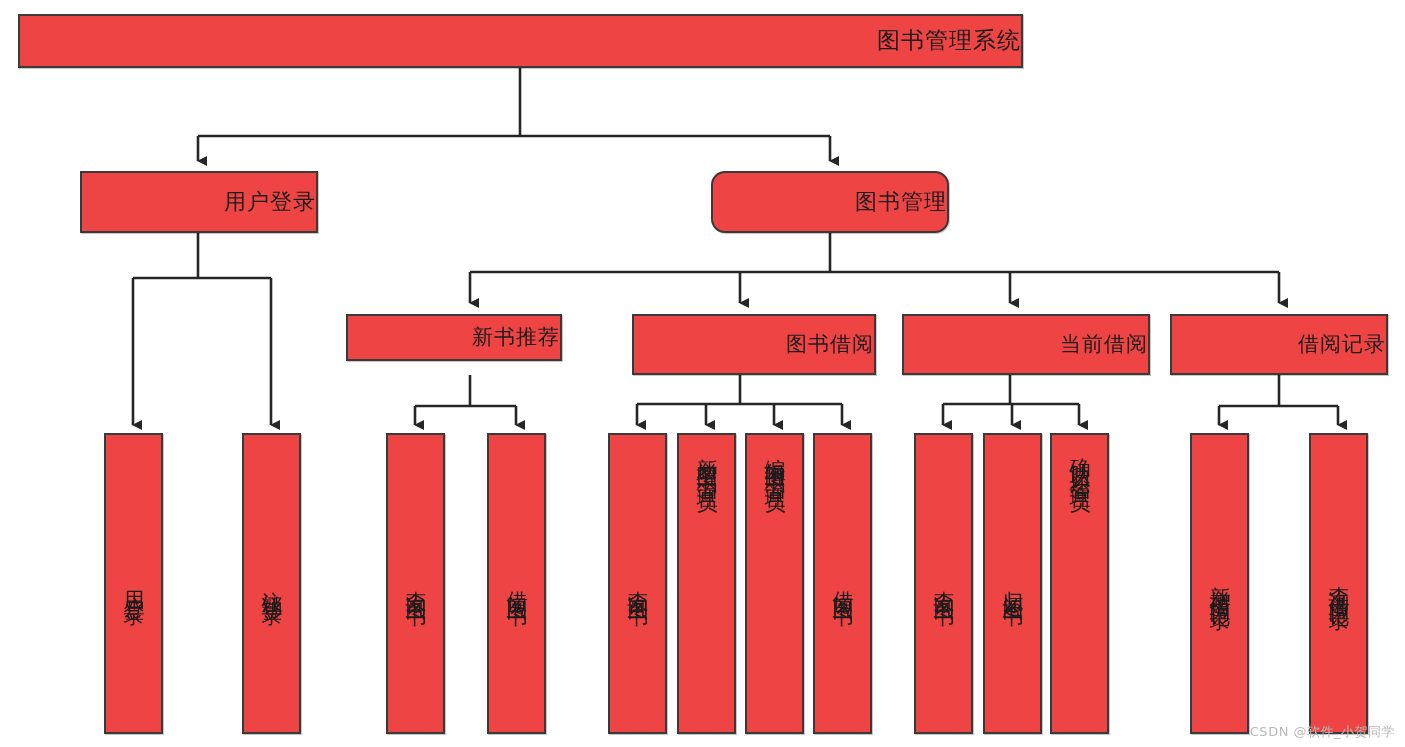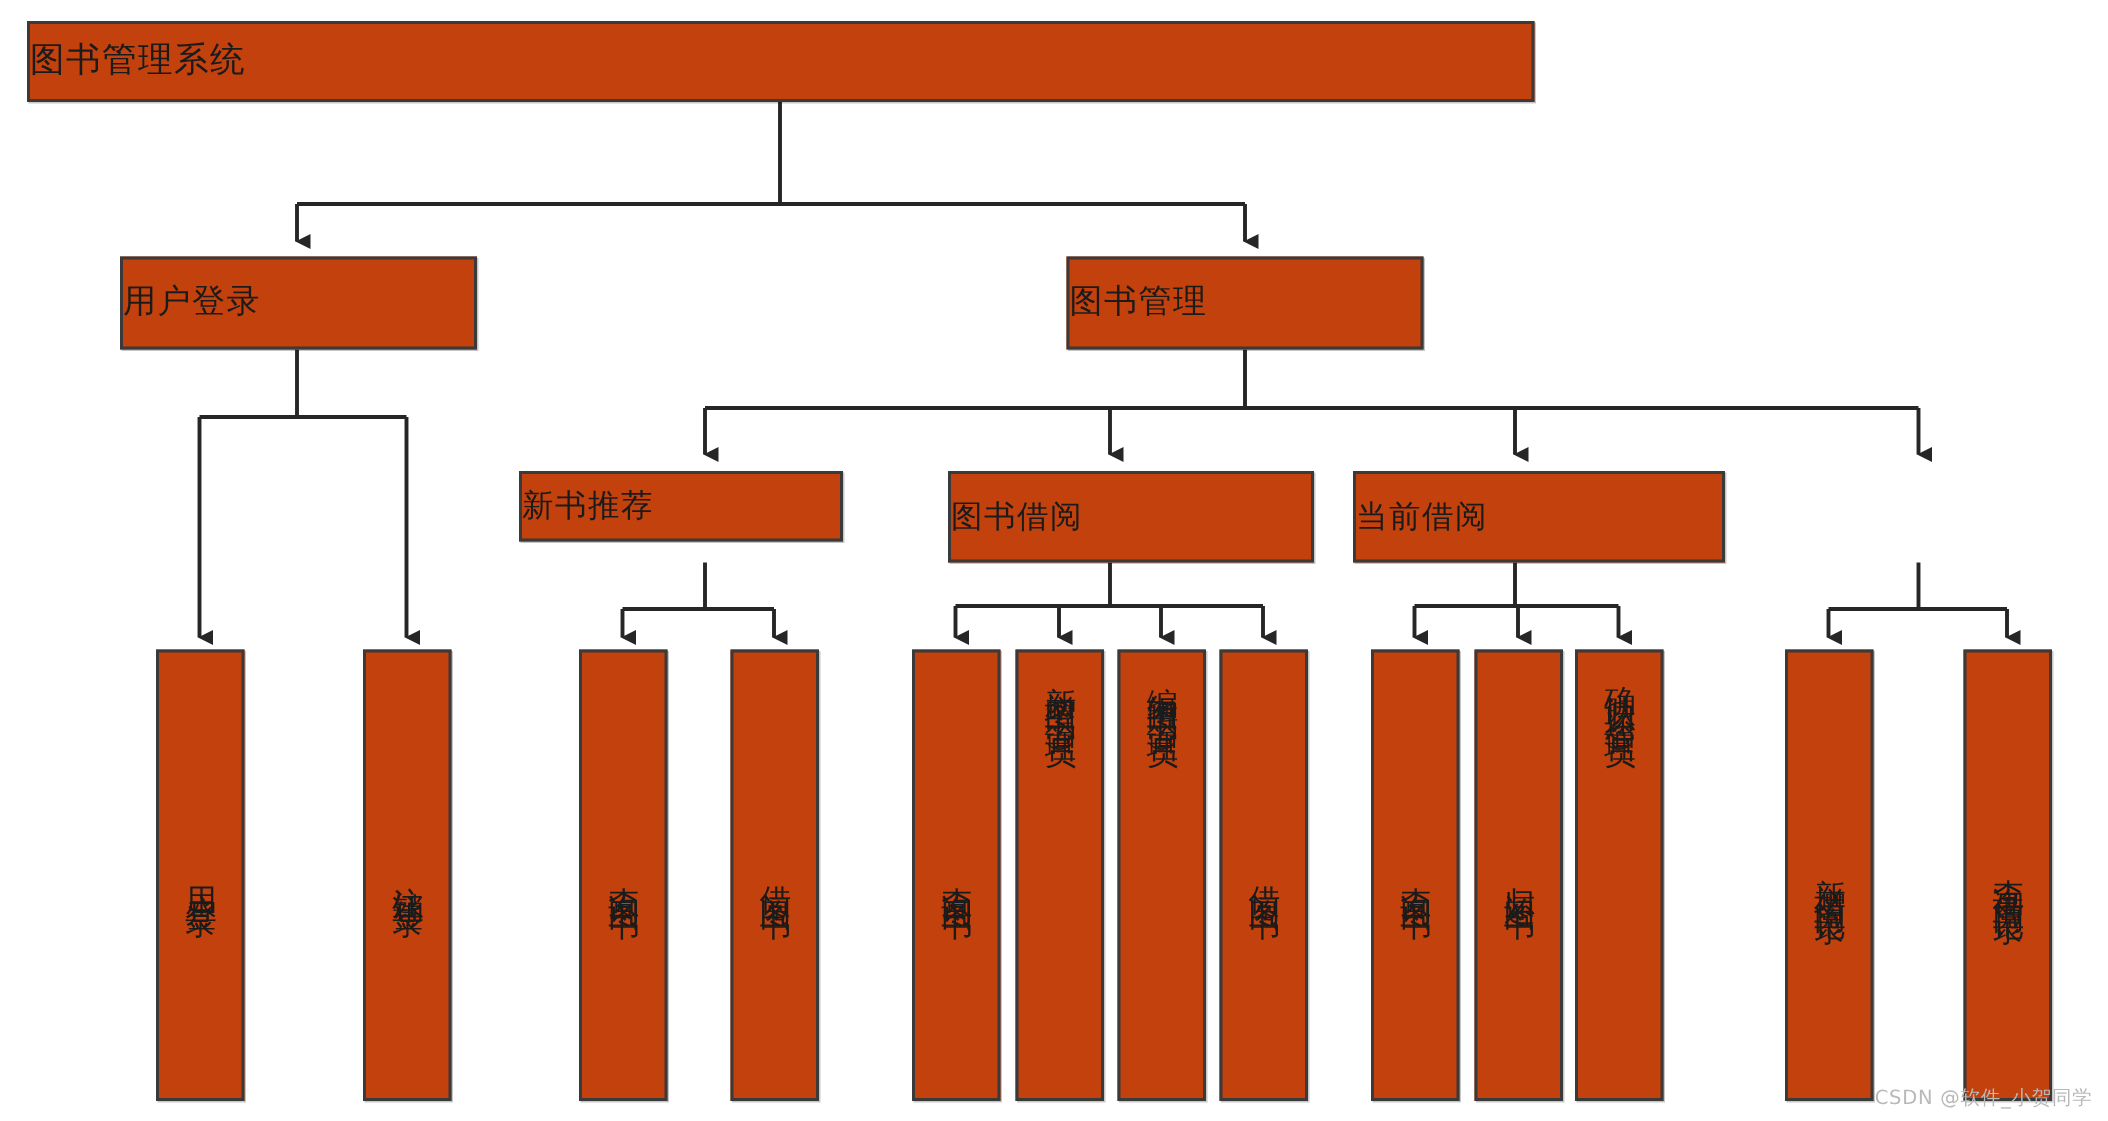--- a/index.html
+++ b/index.html
@@ -21,25 +21,25 @@
     position: absolute;
     left: 0;
     top: 0;
     width: 1405px;
     height: 747px;
     pointer-events: none;
   }
   .node {
     position: absolute;
     box-sizing: border-box;
-    background: #c2410c;
+    background: #ef4444;
     border: 2.5px solid #3a3a3a;
     display: flex;
     align-items: center;
-    justify-content: flex-start;
+    justify-content: flex-end;
     color: #1b1b1b;
     box-shadow: 1px 1px 0 rgba(0,0,0,0.22);
   }
   .node .label {
     display: block;
     line-height: 1.18;
     letter-spacing: 1px;
     white-space: nowrap;
     text-align: center;
   }
@@ -126,33 +126,36 @@
     </g>
   </svg>
 
   <div class="node root" style="left:18px; top:14px; width:1005px; height:54px;">
     <span class="label">图书管理系统</span>
   </div>
 
   <div class="node lvl2" style="left:80px; top:171px; width:238px; height:62px;">
     <span class="label">用户登录</span>
   </div>
-  <div class="node lvl2" style="left:711px; top:171px; width:238px; height:62px;">
+  <div class="node lvl2" style="left:711px; top:171px; width:238px; height:62px;border-radius:14px;">
     <span class="label">图书管理</span>
   </div>
 
   <div class="node lvl3" style="left:346px; top:314px; width:216px; height:47px;">
     <span class="label">新书推荐</span>
   </div>
   <div class="node lvl3" style="left:632px; top:314px; width:244px; height:61px;">
     <span class="label">图书借阅</span>
   </div>
   <div class="node lvl3" style="left:902px; top:314px; width:248px; height:61px;">
     <span class="label">当前借阅</span>
   </div>
+  <div class="node lvl3" style="left:1170px; top:314px; width:218px; height:61px;">
+    <span class="label">借阅记录</span>
+  </div>
 
   <div class="node leaf anchor-mid" style="left:104px; top:433px; width:59px; height:301px;">
     <span class="label">用户登录</span>
   </div>
   <div class="node leaf anchor-mid" style="left:242px; top:433px; width:59px; height:301px;">
     <span class="label">注销登录</span>
   </div>
 
   <div class="node leaf anchor-mid" style="left:386px; top:433px; width:59px; height:301px;">
     <span class="label">查询图书</span>

